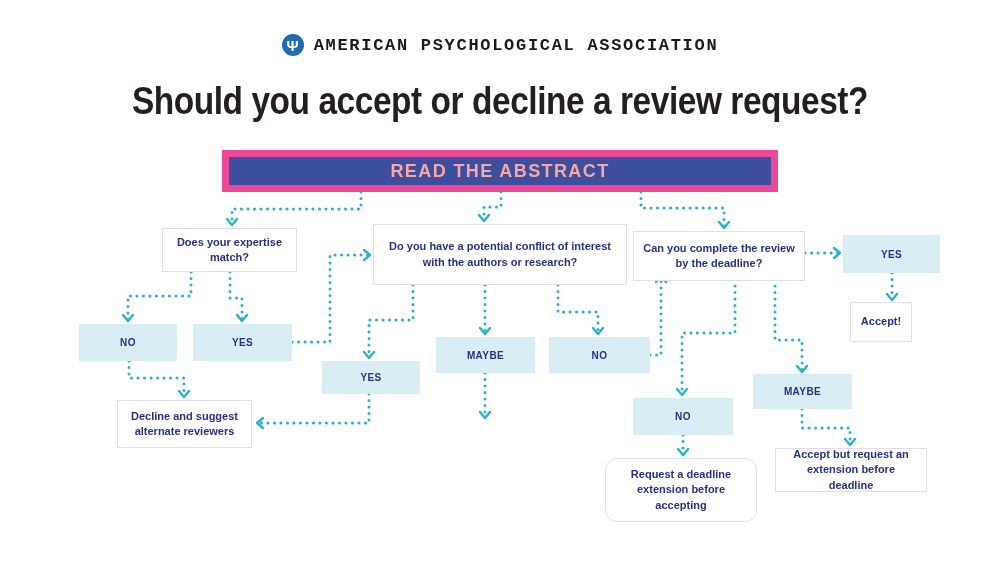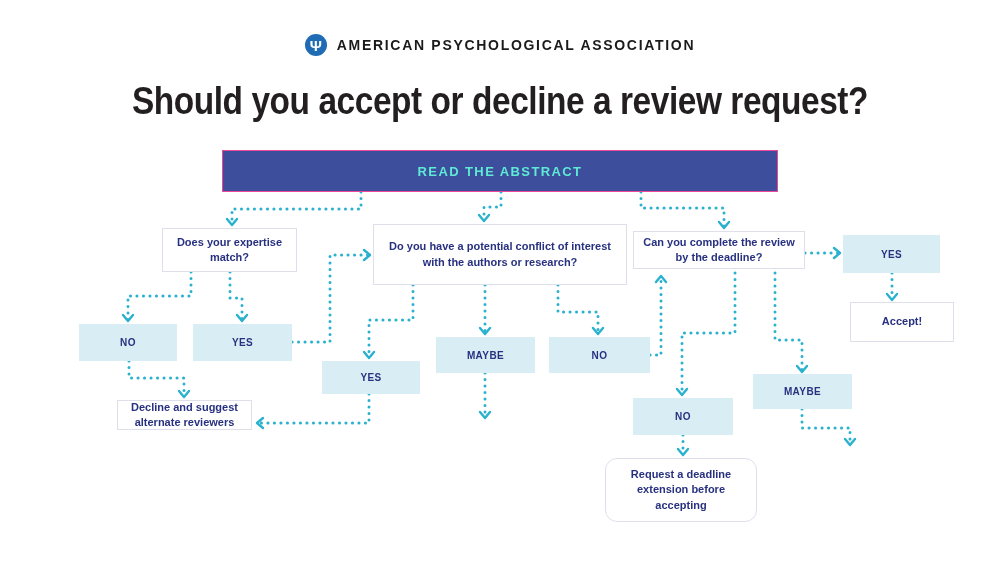--- a/index.html
+++ b/index.html
@@ -2,30 +2,30 @@
 <html><head>
 <meta charset="utf-8">
 <style>
   html,body { margin:0; padding:0; background:#ffffff; }
   body { font-family:"Liberation Sans", sans-serif; }
   .stage { position:relative; width:1000px; height:563px; background:#ffffff; overflow:hidden; }
 
   
   .brand { position:absolute; top:34px; left:0; width:100%; display:flex; align-items:center; justify-content:center; gap:10px; }
   .brand .logo { width:22px; height:22px; border-radius:50%; background:#1F6CB5; color:#ffffff; display:flex; align-items:center; justify-content:center; font-size:15px; font-weight:bold; line-height:1; }
-  .brand .org { font-size:14px; font-weight:bold; letter-spacing:1.7px; color:#1a1a1a; }
+  .brand .org { font-size:17px; font-weight:bold; letter-spacing:1.7px; color:#1a1a1a;font-family:Liberation Mono, monospace; }
 
   
   .title { position:absolute; top:80px; left:0; width:100%; text-align:center; font-size:38px; font-weight:bold; color:#231F20; letter-spacing:-0.5px; transform:scaleX(0.88); transform-origin:50% 50%; white-space:nowrap; }
 
   
   .node { position:absolute; display:flex; align-items:center; justify-content:center; text-align:center; font-weight:bold; color:#283180; box-sizing:border-box; }
   .node.white { background:#ffffff; border:1px solid #dfdfec; font-size:11px; line-height:1.4; padding:2px 8px; }
   .node.lblue { background:#D9EDF4; font-size:10px; letter-spacing:0.4px; }
-  .node.banner { background:#3C4E9C; border:1px solid #ec4899; color:#5eead4; font-size:13px; letter-spacing:1.4px; }
+  .node.banner { background:#3C4E9C; border:7px solid #ec4899; color:#fca5a5; font-size:18px; letter-spacing:1.4px; }
 
   svg.connectors { position:absolute; left:0; top:0; pointer-events:none; }
   svg.connectors polyline { fill:none; stroke:#29B1CE; stroke-width:3; stroke-linecap:round; stroke-linejoin:round; stroke-dasharray:0.1 6.4; }
 </style>
 </head>
 <body>
 
 <div class="stage">
 
   <div class="brand">
@@ -61,39 +61,40 @@
     <polyline points="802,409 802,428 850,428 850,444" marker-end="url(#arw)"></polyline>
     <polyline points="683,435 683,454" marker-end="url(#arw)"></polyline>
   </svg>
 
   <div class="node banner" style="left:222px; top:150px; width:556px; height:42px;">READ THE ABSTRACT</div>
 
   <div class="node white" style="left:162px; top:228px; width:135px; height:44px;">Does your expertise match?</div>
 
   <div class="node white" style="left:373px; top:224px; width:254px; height:61px;">Do you have a potential conflict of interest with the authors or research?</div>
 
-  <div class="node white" style="left:633px; top:231px; width:172px; height:38px;">Can you complete the review by the deadline?</div>
+  <div class="node white" style="left:633px; top:231px; width:172px; height:50px;">Can you complete the review by the deadline?</div>
 
   <div class="node lblue" style="left:79px; top:324px; width:98px; height:37px;">NO</div>
 
   <div class="node lblue" style="left:193px; top:324px; width:99px; height:37px;">YES</div>
 
-  <div class="node white" style="left:117px; top:400px; width:135px; height:30px;">Decline and suggest alternate reviewers</div>
+  <div class="node white" style="left:117px; top:400px; width:135px; height:48px;">Decline and suggest alternate reviewers</div>
 
   <div class="node lblue" style="left:322px; top:361px; width:98px; height:33px;">YES</div>
 
   <div class="node lblue" style="left:436px; top:337px; width:99px; height:36px;">MAYBE</div>
 
   <div class="node lblue" style="left:549px; top:337px; width:101px; height:36px;">NO</div>
 
 
   <div class="node lblue" style="left:843px; top:235px; width:97px; height:38px;">YES</div>
 
-  <div class="node white" style="left:850px; top:302px; width:104px; height:40px;">Accept!</div>
+  <div class="node white" style="left:850px; top:302px; width:62px; height:40px;">Accept!</div>
 
   <div class="node lblue" style="left:633px; top:398px; width:100px; height:37px;">NO</div>
 
   <div class="node lblue" style="left:753px; top:374px; width:99px; height:35px;">MAYBE</div>
 
   <div class="node white" style="left:605px; top:458px; width:152px; height:64px;border-radius:12px;">Request a deadline extension before accepting</div>
 
+  <div class="node white" style="left:775px; top:448px; width:152px; height:44px;">Accept but request an extension before deadline</div>
 
 </div>
 
 </body></html>

